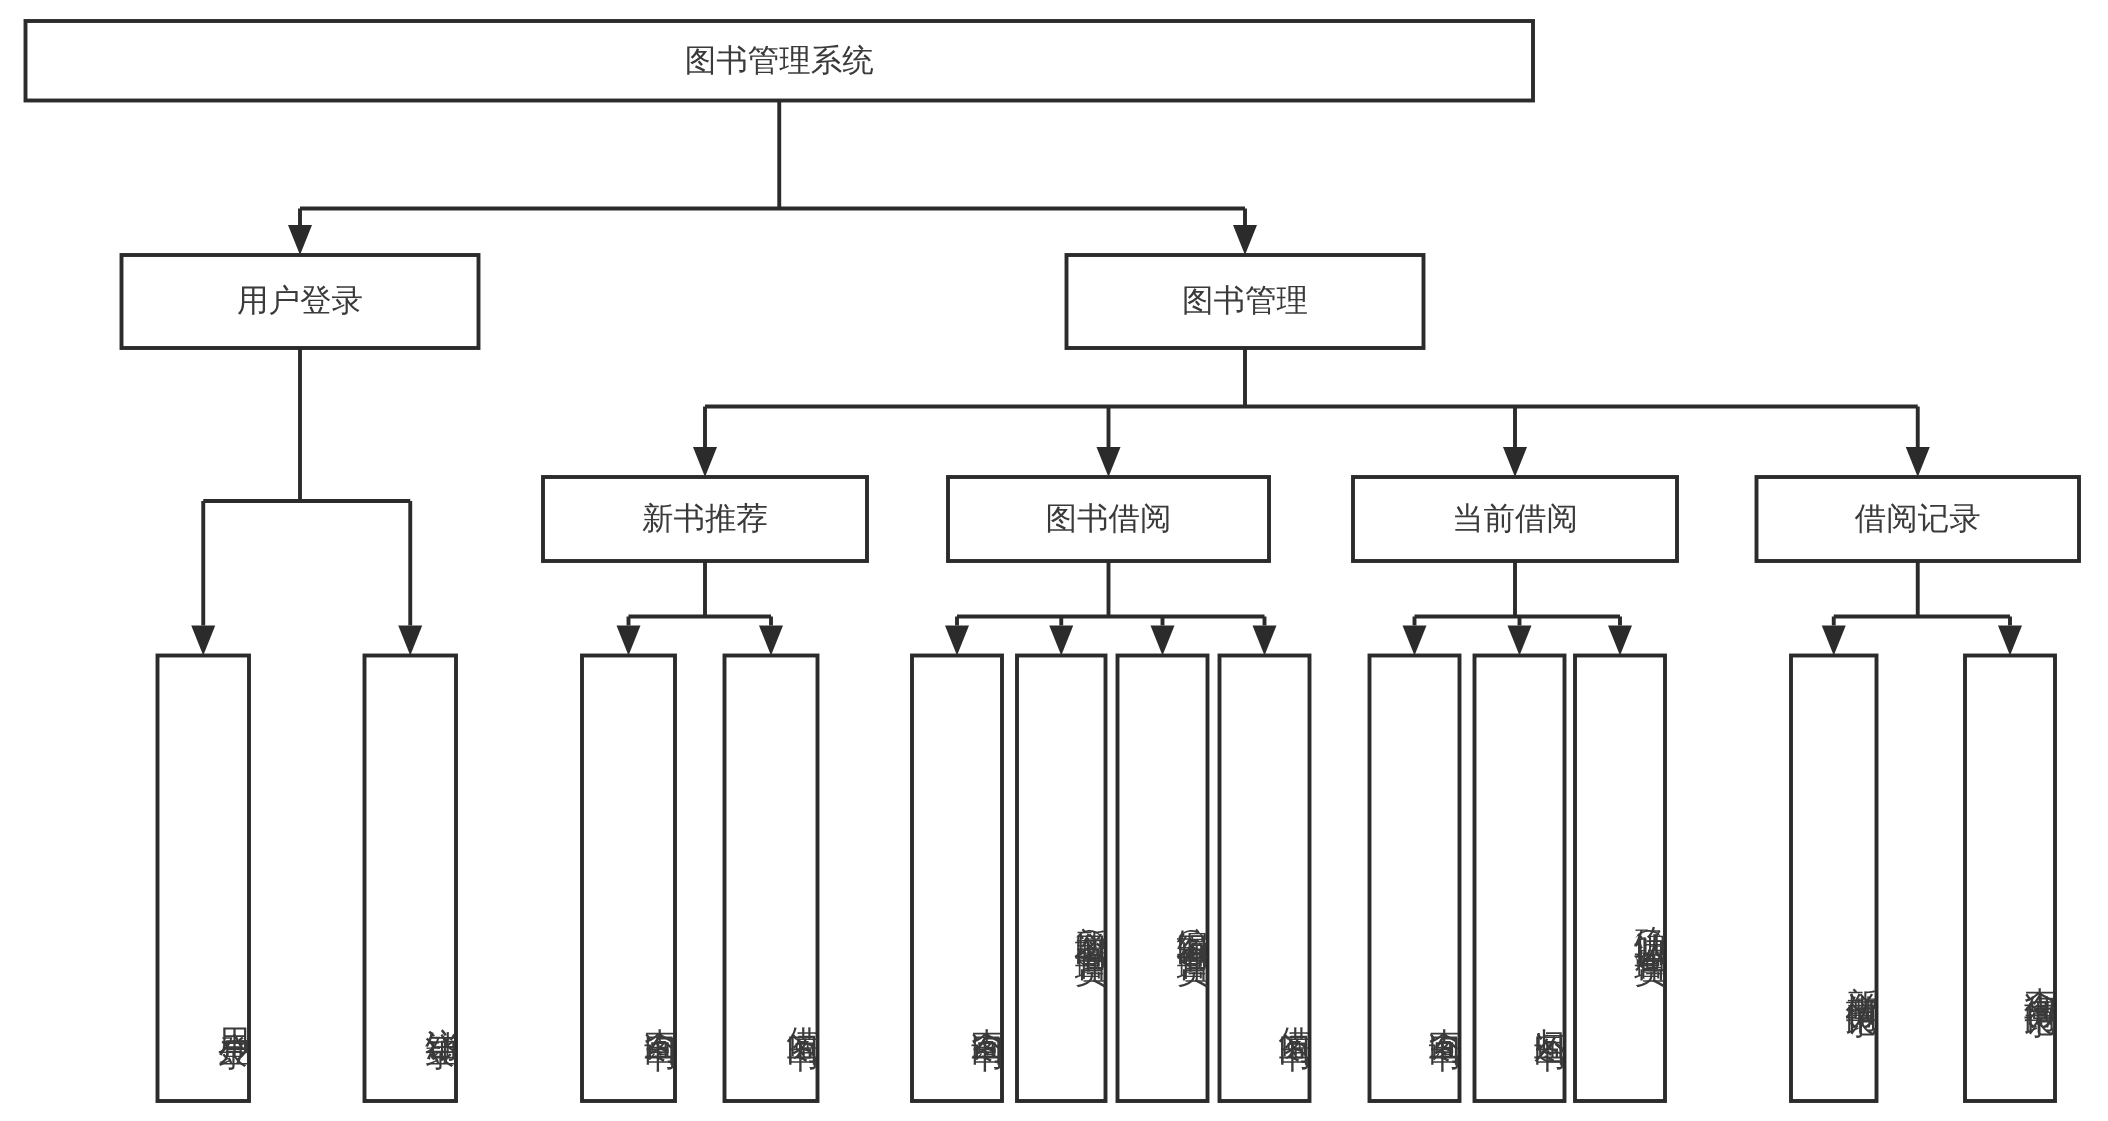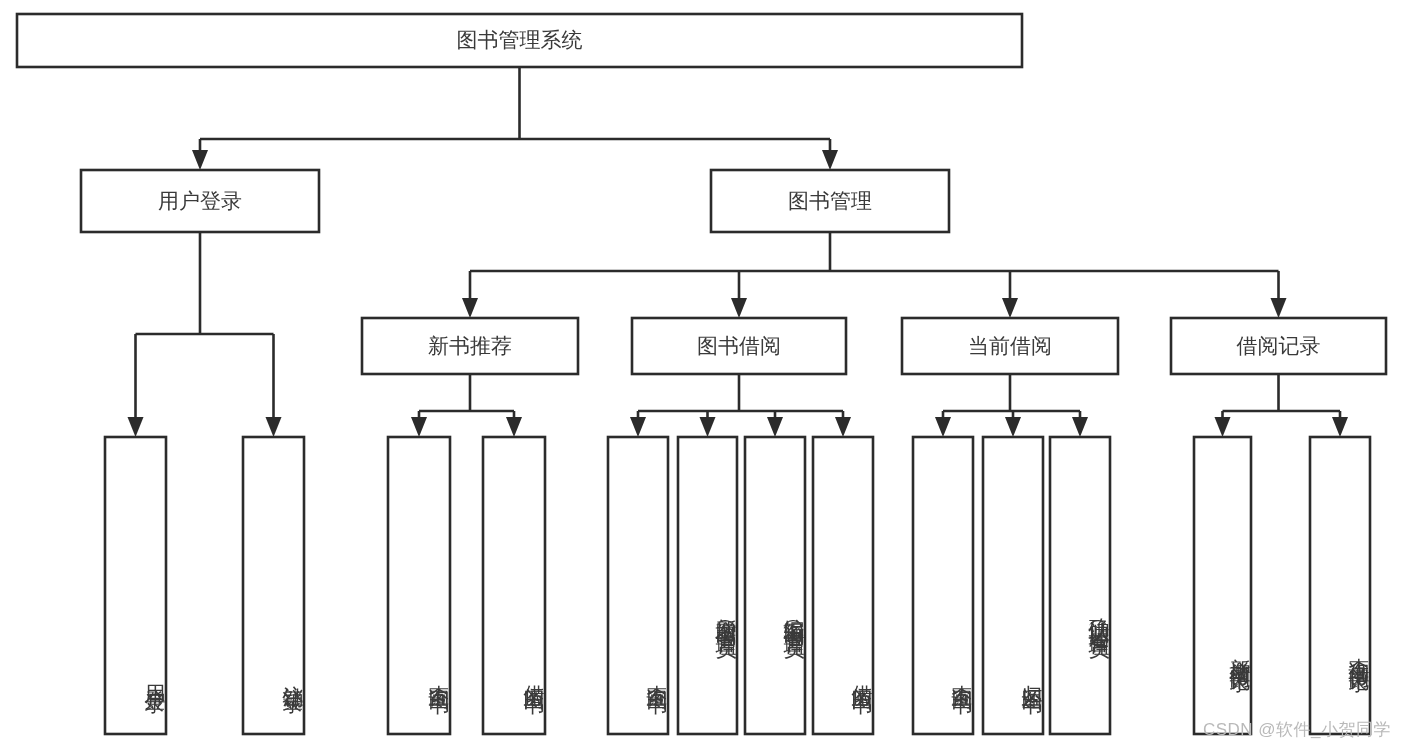--- a/index.html
+++ b/index.html
@@ -175,14 +175,13 @@
       <div class="node-label-v" style="left: 678px; width: 59px; height: 285px; top: 471.5px;">新增图书（管理员）</div>
       <div class="node-label-v" style="left: 745px; width: 60px; height: 285px; top: 471.5px;">编辑图书（管理员）</div>
       <div class="node-label-v" style="left: 813px; width: 60px; height: 285px; top: 531.5px;">借阅图书</div>
       <div class="node-label-v" style="left: 913px; width: 60px; height: 285px; top: 531.5px;">查询图书</div>
       <div class="node-label-v" style="left: 983px; width: 60px; height: 285px; top: 531.5px;">归还图书</div>
       <div class="node-label-v" style="left: 1050px; width: 60px; height: 285px; top: 471.5px;">确认归还（管理员）</div>
       <div class="node-label-v" style="left: 1194px; width: 57px; height: 285px; top: 507.5px;">新增借阅记录</div>
       <div class="node-label-v" style="left: 1310px; width: 60px; height: 285px; top: 507.5px;">查询借阅记录</div>
     </div>
 
-  <div class="watermark">CSDN @软件_小贺同学</div>
 </div>
 
 </body></html>

